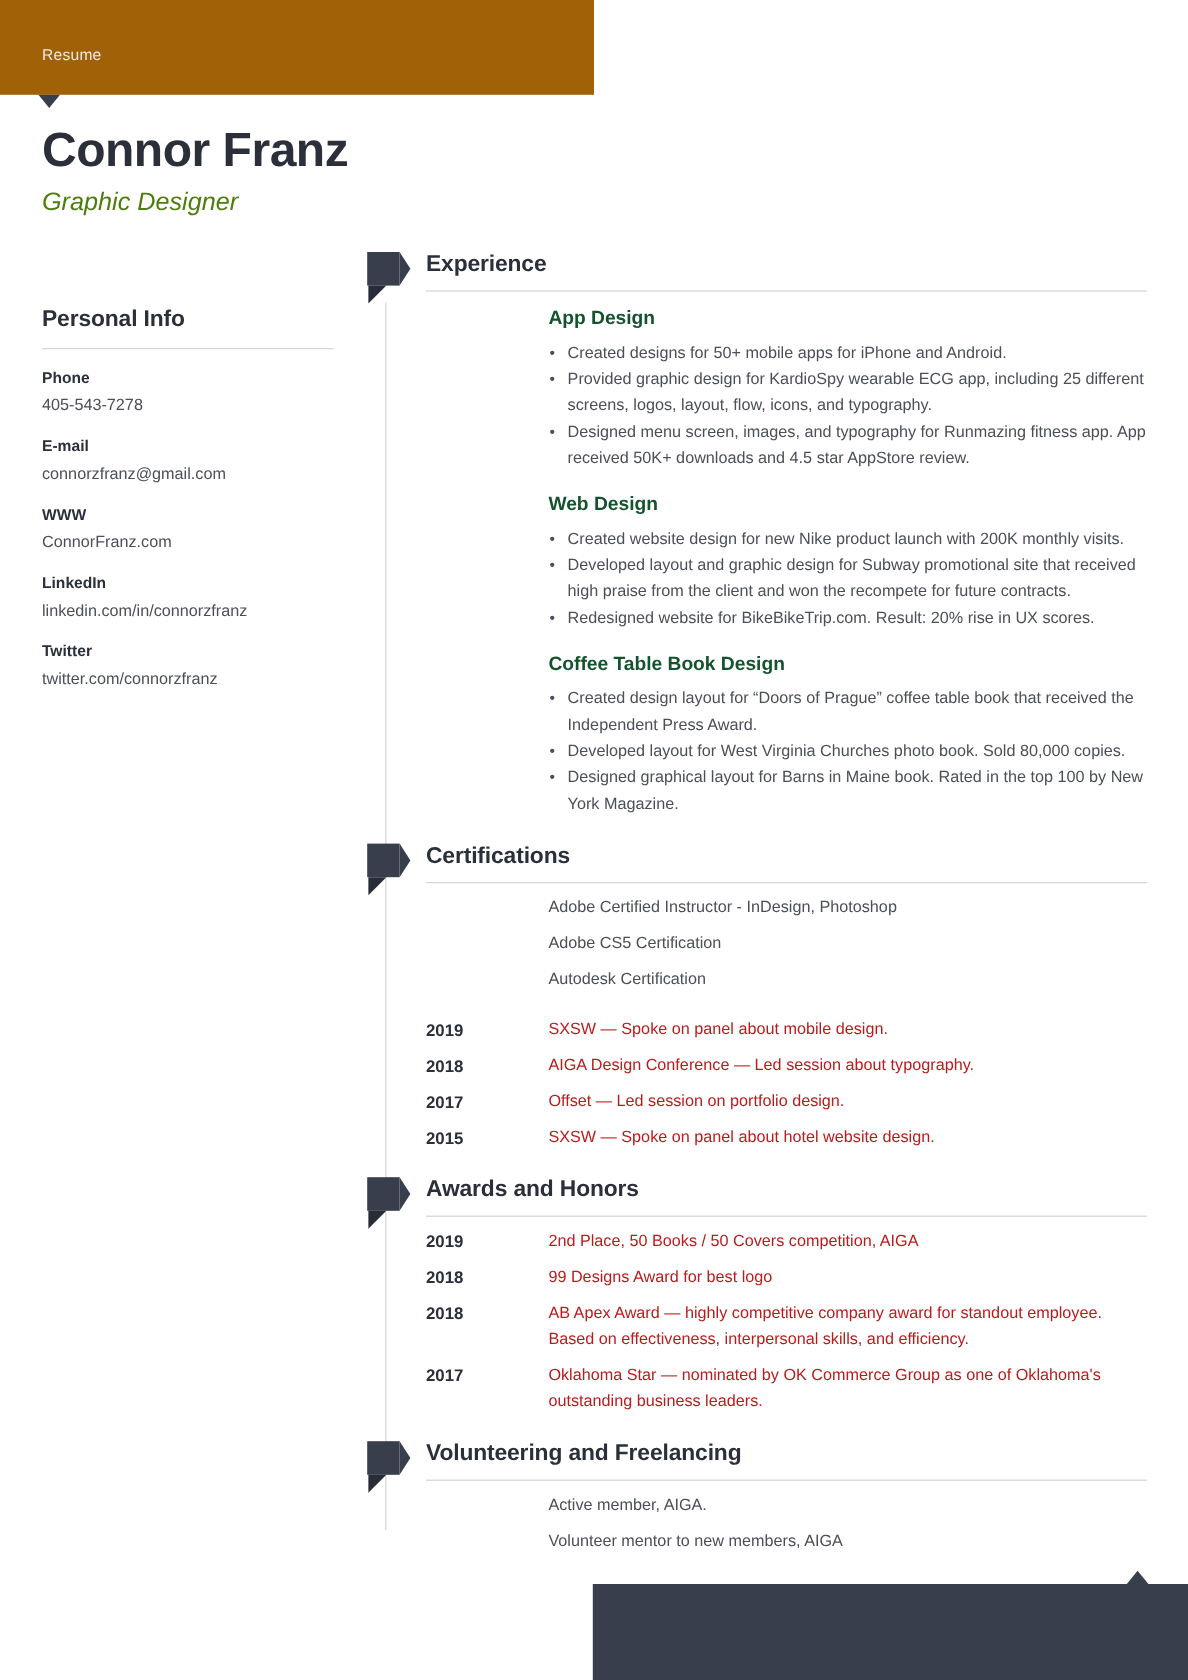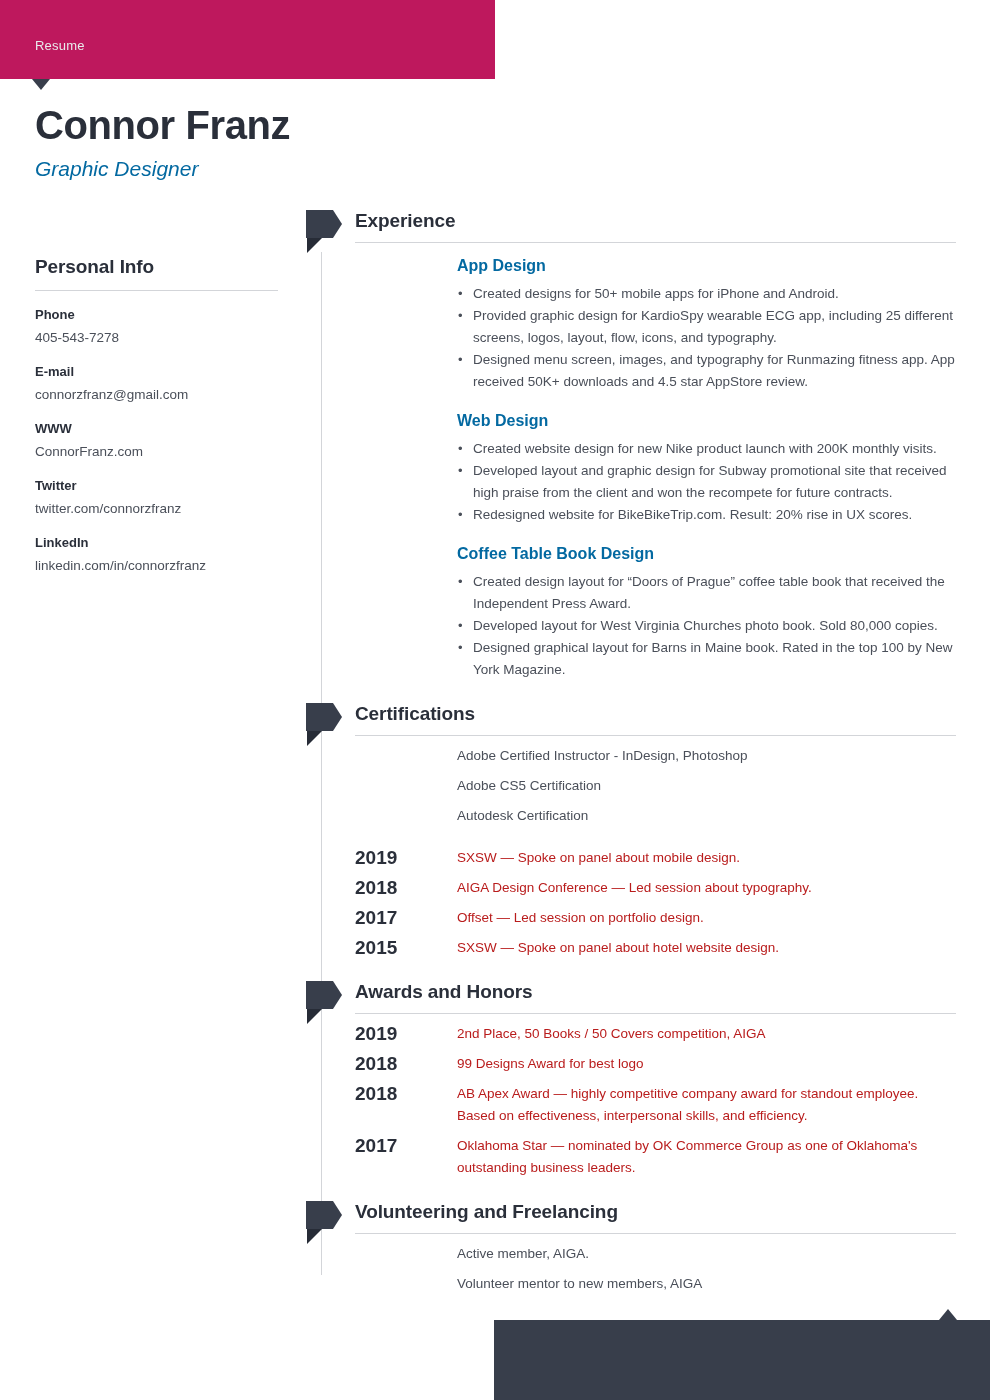--- a/index.html
+++ b/index.html
@@ -16,21 +16,21 @@
     overflow: hidden;
   }
 
   
   .header-bar {
     position: absolute;
     left: 0;
     top: 0;
     width: 495px;
     height: 79px;
-    background: #be185d;
+    background: #a16207;
   }
   .header-label {
     position: absolute;
     left: 35px;
     top: 38px;
     font-size: 13px;
     color: #e9eaec;
     letter-spacing: 0.2px;
   }
   .header-notch {
@@ -76,21 +76,21 @@
     margin: 0;
     line-height: 48px;
     text-align: center;
   }
   .job-title {
     position: absolute;
     left: 35px;
     top: 156px;
     font-size: 21px;
     font-style: italic;
-    color: #0369a1;
+    color: #4d7c0f;
     line-height: 26px;
   }
 
   
   .left-col {
     position: absolute;
     left: 35px;
     top: 208px;
     width: 243px;
     margin-top: 47px;
@@ -205,21 +205,21 @@
   }
 
   
   .job {
     padding-left: 151px;
     padding-top: 2px;
   }
   .job-name {
     font-size: 16px;
     font-weight: bold;
-    color: #0369a1;
+    color: #14532d;
     line-height: 24px;
     margin: 0 0 5px 0;
   }
   .bullets {
     margin: 0 0 14px 0;
     padding: 0;
     list-style: none;
   }
   .bullets li {
     position: relative;
@@ -254,21 +254,21 @@
   .year-row {
     position: relative;
     padding-left: 151px;
     min-height: 22px;
     margin-bottom: 8px;
   }
   .year-row .year {
     position: absolute;
     left: 49px;
     top: 0;
-    font-size: 19px;
+    font-size: 14px;
     font-weight: bold;
     color: #2a2f3a;
     line-height: 22px;
   }
   .year-row .desc {
     font-size: 13.5px;
     color: #b91c1c;
     line-height: 22px;
   }
 
@@ -296,26 +296,26 @@
   </div>
   <div class="info-item">
     <div class="info-label">E-mail</div>
     <div class="info-value">connorzfranz@gmail.com</div>
   </div>
   <div class="info-item">
     <div class="info-label">WWW</div>
     <div class="info-value">ConnorFranz.com</div>
   </div>
   <div class="info-item">
+    <div class="info-label">LinkedIn</div>
+    <div class="info-value">linkedin.com/in/connorzfranz</div>
+  </div>
+  <div class="info-item">
     <div class="info-label">Twitter</div>
     <div class="info-value">twitter.com/connorzfranz</div>
-  </div>
-  <div class="info-item">
-    <div class="info-label">LinkedIn</div>
-    <div class="info-value">linkedin.com/in/connorzfranz</div>
   </div>
 </div>
 
 <div class="right-col">
   <div class="timeline-line"></div>
 
   <div class="section">
     <div class="section-head">
       <div class="ribbon">
         <div class="ribbon-body"></div>

